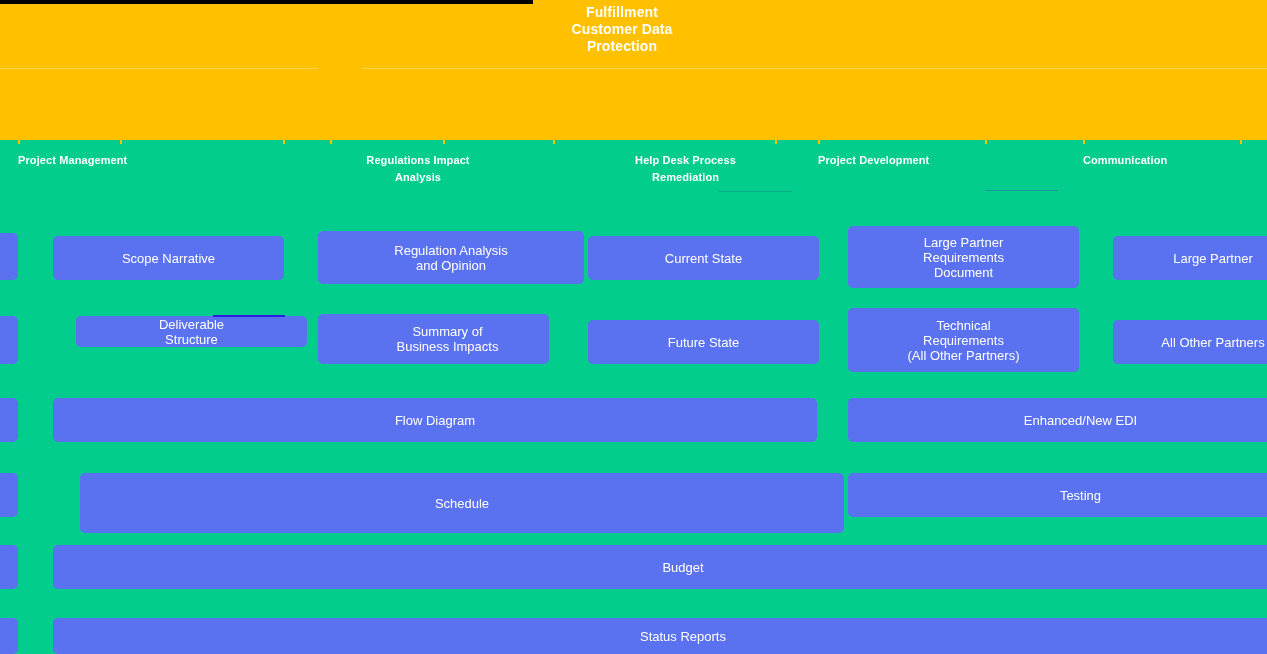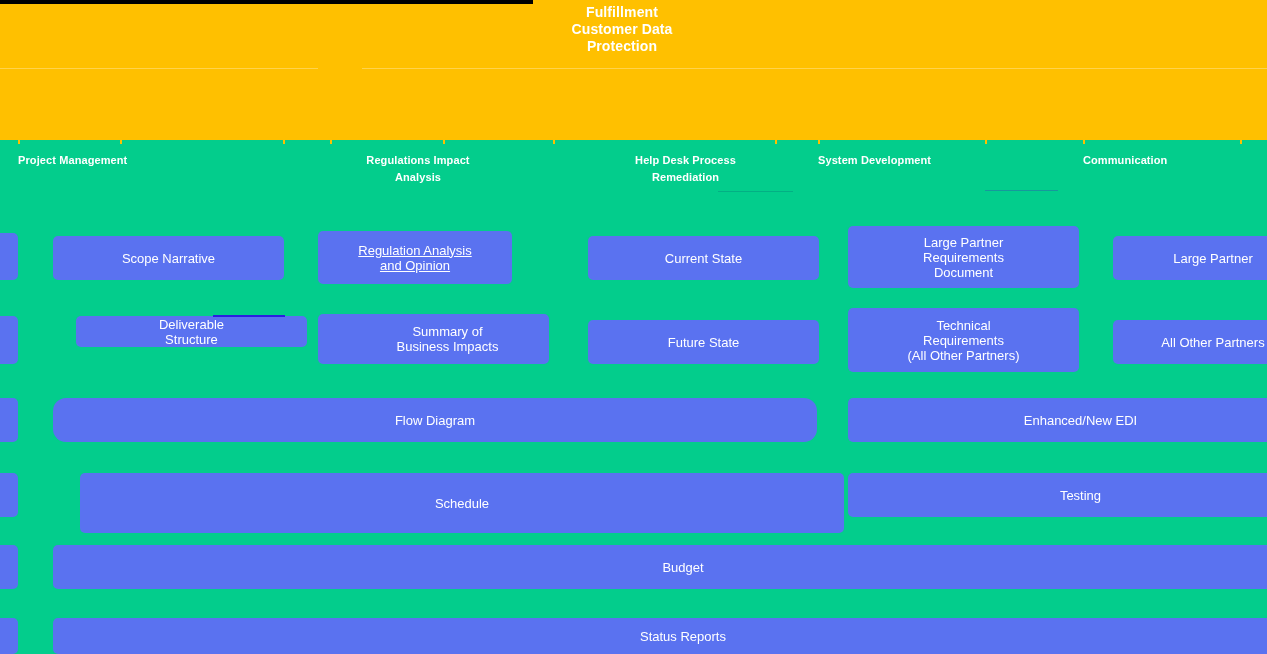--- a/index.html
+++ b/index.html
@@ -141,49 +141,49 @@
       <div class="tick" style="left: 985px;"></div>
       <div class="tick" style="left: 1083px;"></div>
       <div class="tick" style="left: 1240px;"></div>
     </div>
   <div id="headers">
       <div class="col-header left" style="left: 18px; top: 152px; width: 265px; white-space: pre-line;">Project Management</div>
       <div class="col-header center" style="left: 283px; top: 152px; width: 270px; white-space: pre-line;">Regulations Impact
 Analysis</div>
       <div class="col-header center" style="left: 553px; top: 152px; width: 265px; white-space: pre-line;">Help Desk Process
 Remediation</div>
-      <div class="col-header left" style="left: 818px; top: 152px; width: 265px; white-space: pre-line;">System Development</div>
+      <div class="col-header left" style="left: 818px; top: 152px; width: 265px; white-space: pre-line;">Project Development</div>
       <div class="col-header left" style="left: 1083px; top: 152px; width: 184px; white-space: pre-line;">Communication</div>
     </div>
   <div id="rules">
       <div class="hdr-rule" style="left: 718px; top: 191px; width: 75px; background: rgba(3, 170, 130, 0.85);"></div>
       <div class="hdr-rule" style="left: 985px; top: 190px; width: 73px; background: rgba(40, 110, 170, 0.55);"></div>
     </div>
   <div id="cards">
       <div class="box clip-left" style="left: -20px; top: 233px; width: 38px; height: 47px;"><span class="box-label"></span></div>
       <div class="box" style="left: 53px; top: 236px; width: 231px; height: 44px;"><span class="box-label">Scope Narrative</span></div>
-      <div class="box" style="left: 318px; top: 231px; width: 194px; height: 53px; text-decoration: underline;"><span class="box-label">Regulation Analysis
+      <div class="box" style="left: 318px; top: 231px; width: 266px; height: 53px;"><span class="box-label">Regulation Analysis
 and Opinion</span></div>
       <div class="box" style="left: 588px; top: 236px; width: 231px; height: 44px;"><span class="box-label">Current State</span></div>
       <div class="box" style="left: 848px; top: 226px; width: 231px; height: 62px;"><span class="box-label">Large Partner
 Requirements
 Document</span></div>
       <div class="box clip-right" style="left: 1113px; top: 236px; width: 200px; height: 44px;"><span class="box-label">Large Partner</span></div>
       <div class="box clip-left" style="left: -20px; top: 316px; width: 38px; height: 48px;"><span class="box-label"></span></div>
       <div class="box" style="left: 53px; top: 316px; width: 231px; height: 31px; margin-left: 23px;"><span class="box-label">Deliverable
 Structure</span></div>
       <div class="box" style="left: 318px; top: 314px; width: 231px; height: 50px; padding-left: 34px;"><span class="box-label">Summary of
 Business Impacts</span></div>
       <div class="box" style="left: 588px; top: 320px; width: 231px; height: 44px;"><span class="box-label">Future State</span></div>
       <div class="box" style="left: 848px; top: 308px; width: 231px; height: 64px;"><span class="box-label">Technical
 Requirements
 (All Other Partners)</span></div>
       <div class="box clip-right" style="left: 1113px; top: 320px; width: 200px; height: 44px;"><span class="box-label">All Other Partners</span></div>
       <div class="box clip-left" style="left: -20px; top: 398px; width: 38px; height: 44px;"><span class="box-label"></span></div>
-      <div class="box" style="left: 53px; top: 398px; width: 764px; height: 44px; border-radius: 13px;"><span class="box-label">Flow Diagram</span></div>
+      <div class="box" style="left: 53px; top: 398px; width: 764px; height: 44px;"><span class="box-label">Flow Diagram</span></div>
       <div class="box clip-right" style="left: 848px; top: 398px; width: 465px; height: 44px;"><span class="box-label">Enhanced/New EDI</span></div>
       <div class="box clip-left" style="left: -20px; top: 473px; width: 38px; height: 44px;"><span class="box-label"></span></div>
       <div class="box" style="left: 52px; top: 473px; width: 764px; height: 60px; margin-left: 28px;"><span class="box-label">Schedule</span></div>
       <div class="box clip-right" style="left: 848px; top: 473px; width: 465px; height: 44px;"><span class="box-label">Testing</span></div>
       <div class="box clip-left" style="left: -20px; top: 545px; width: 38px; height: 44px;"><span class="box-label"></span></div>
       <div class="box clip-right" style="left: 53px; top: 545px; width: 1260px; height: 44px;"><span class="box-label">Budget</span></div>
       <div class="box clip-left" style="left: -20px; top: 618px; width: 38px; height: 36px;"><span class="box-label"></span></div>
       <div class="box clip-right" style="left: 53px; top: 618px; width: 1260px; height: 36px;"><span class="box-label">Status Reports</span></div>
     </div>
 

